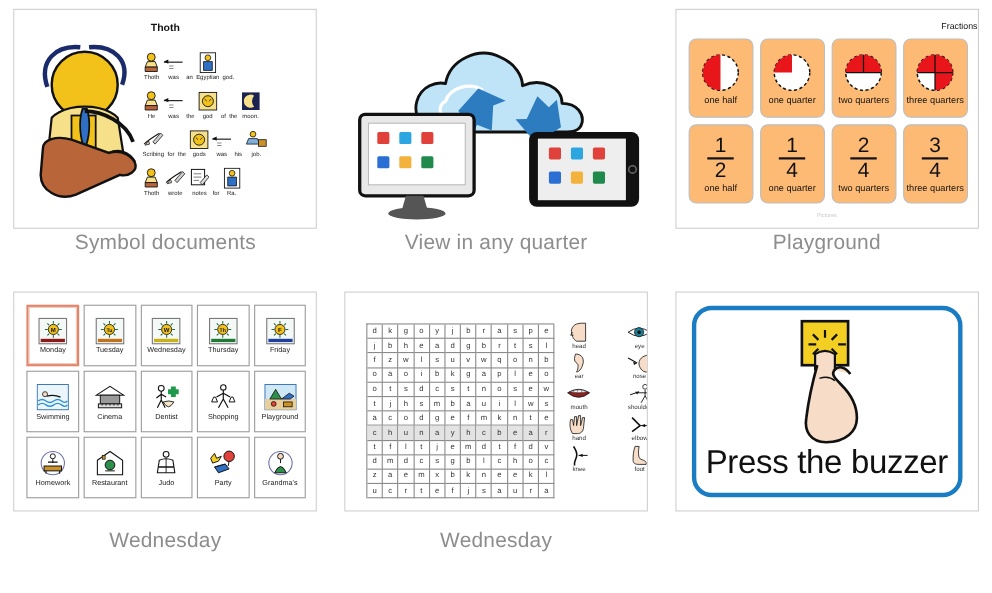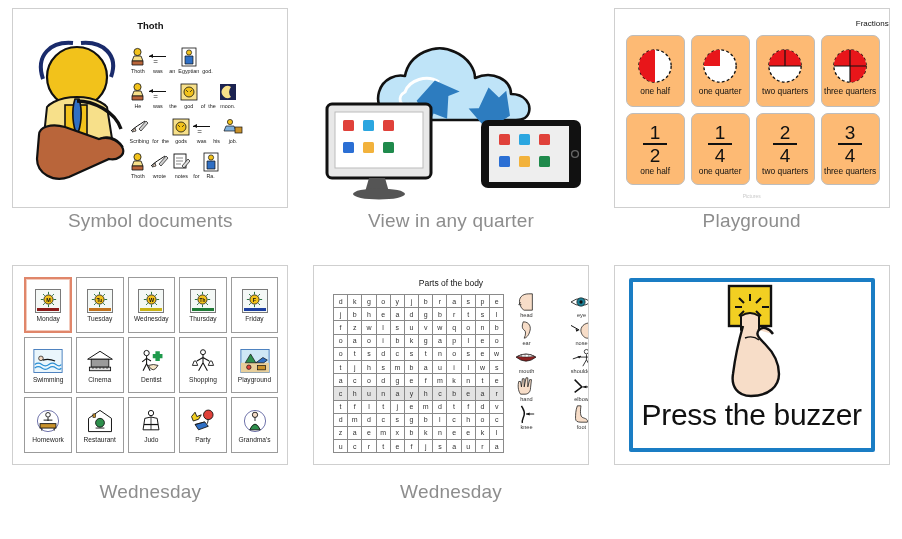--- a/index.html
+++ b/index.html
@@ -51,21 +51,21 @@
   .ws-title{position:absolute;left:0;top:12px;width:100%;text-align:center;font-size:8.5px;color:#111;}
   .ws-grid{position:absolute;left:19px;top:28px;border-left:1px solid #8a8a8a;border-top:1px solid #8a8a8a;}
   .ws-row{display:flex;}
   .ws-c{width:14.2px;height:13.2px;border-right:1px solid #8a8a8a;border-bottom:1px solid #8a8a8a;font-size:7px;color:#333;display:flex;align-items:center;justify-content:center;box-sizing:border-box;}
   .ws-c.hl{background:#e3e3e3;}
   .bp{position:absolute;left:192px;top:26px;display:grid;grid-template-columns:repeat(2,41px);grid-gap:2px 14px;}
   .bp-i{display:flex;flex-direction:column;align-items:center;}
   .bp-i .bl{font-size:5.6px;color:#333;margin-top:0px;}
 
   
-  .dc{position:absolute;left:14px;top:12px;right:14px;bottom:12px;border:4px solid #1a7dc4;border-radius:2px;display:flex;flex-direction:column;align-items:center;box-sizing:border-box;}
+  .dc{position:absolute;left:14px;top:12px;right:14px;bottom:12px;border:4px solid #1a7dc4;border-radius:18px;display:flex;flex-direction:column;align-items:center;justify-content:flex-end;box-sizing:border-box;}
   .dc-text{font-size:30px;color:#111;line-height:1;margin-bottom:12px;letter-spacing:-.3px;}
 </style>
 </head>
 <body>
 
 <div class="grid">
 
   <div class="cell">
     <div class="card">
       <div class="doc-title">Thoth</div>
@@ -576,21 +576,20 @@
           <span class="tl">Grandma's</span>
         </div>
 
       </div>
     </div>
     <div class="caption">Wednesday</div>
   </div>
 
   <div class="cell r2">
     <div class="card">
-      <div class="ws-title">Parts of the body</div>
       <div class="ws-grid" id="ws-grid">
           <div class="ws-row">
             <div class="ws-c">d</div>
             <div class="ws-c">k</div>
             <div class="ws-c">g</div>
             <div class="ws-c">o</div>
             <div class="ws-c">y</div>
             <div class="ws-c">j</div>
             <div class="ws-c">b</div>
             <div class="ws-c">r</div>

